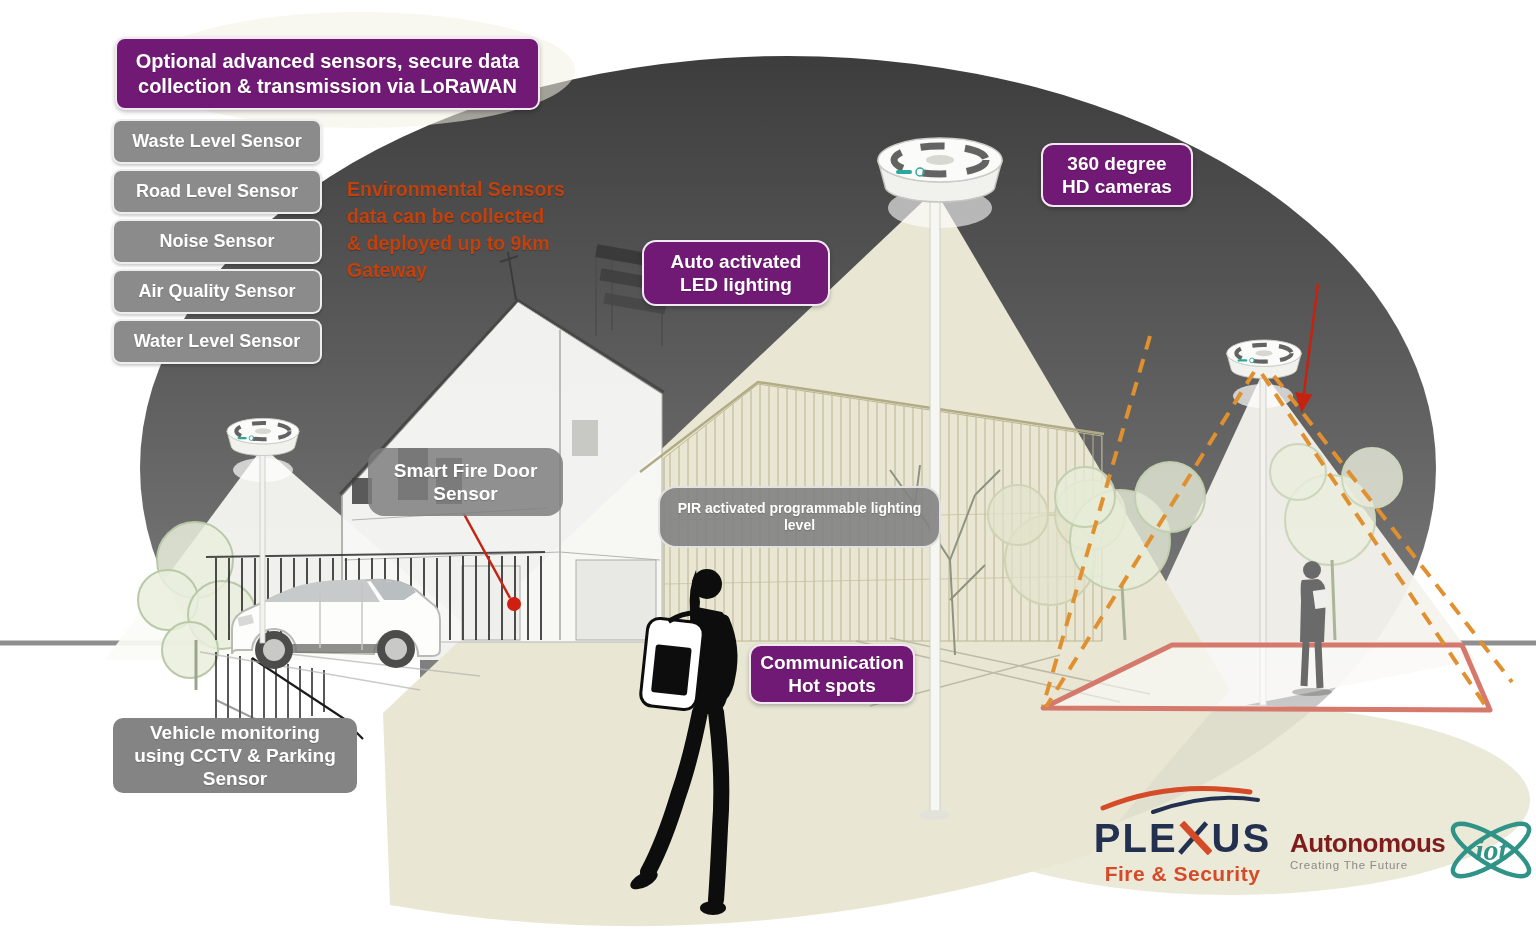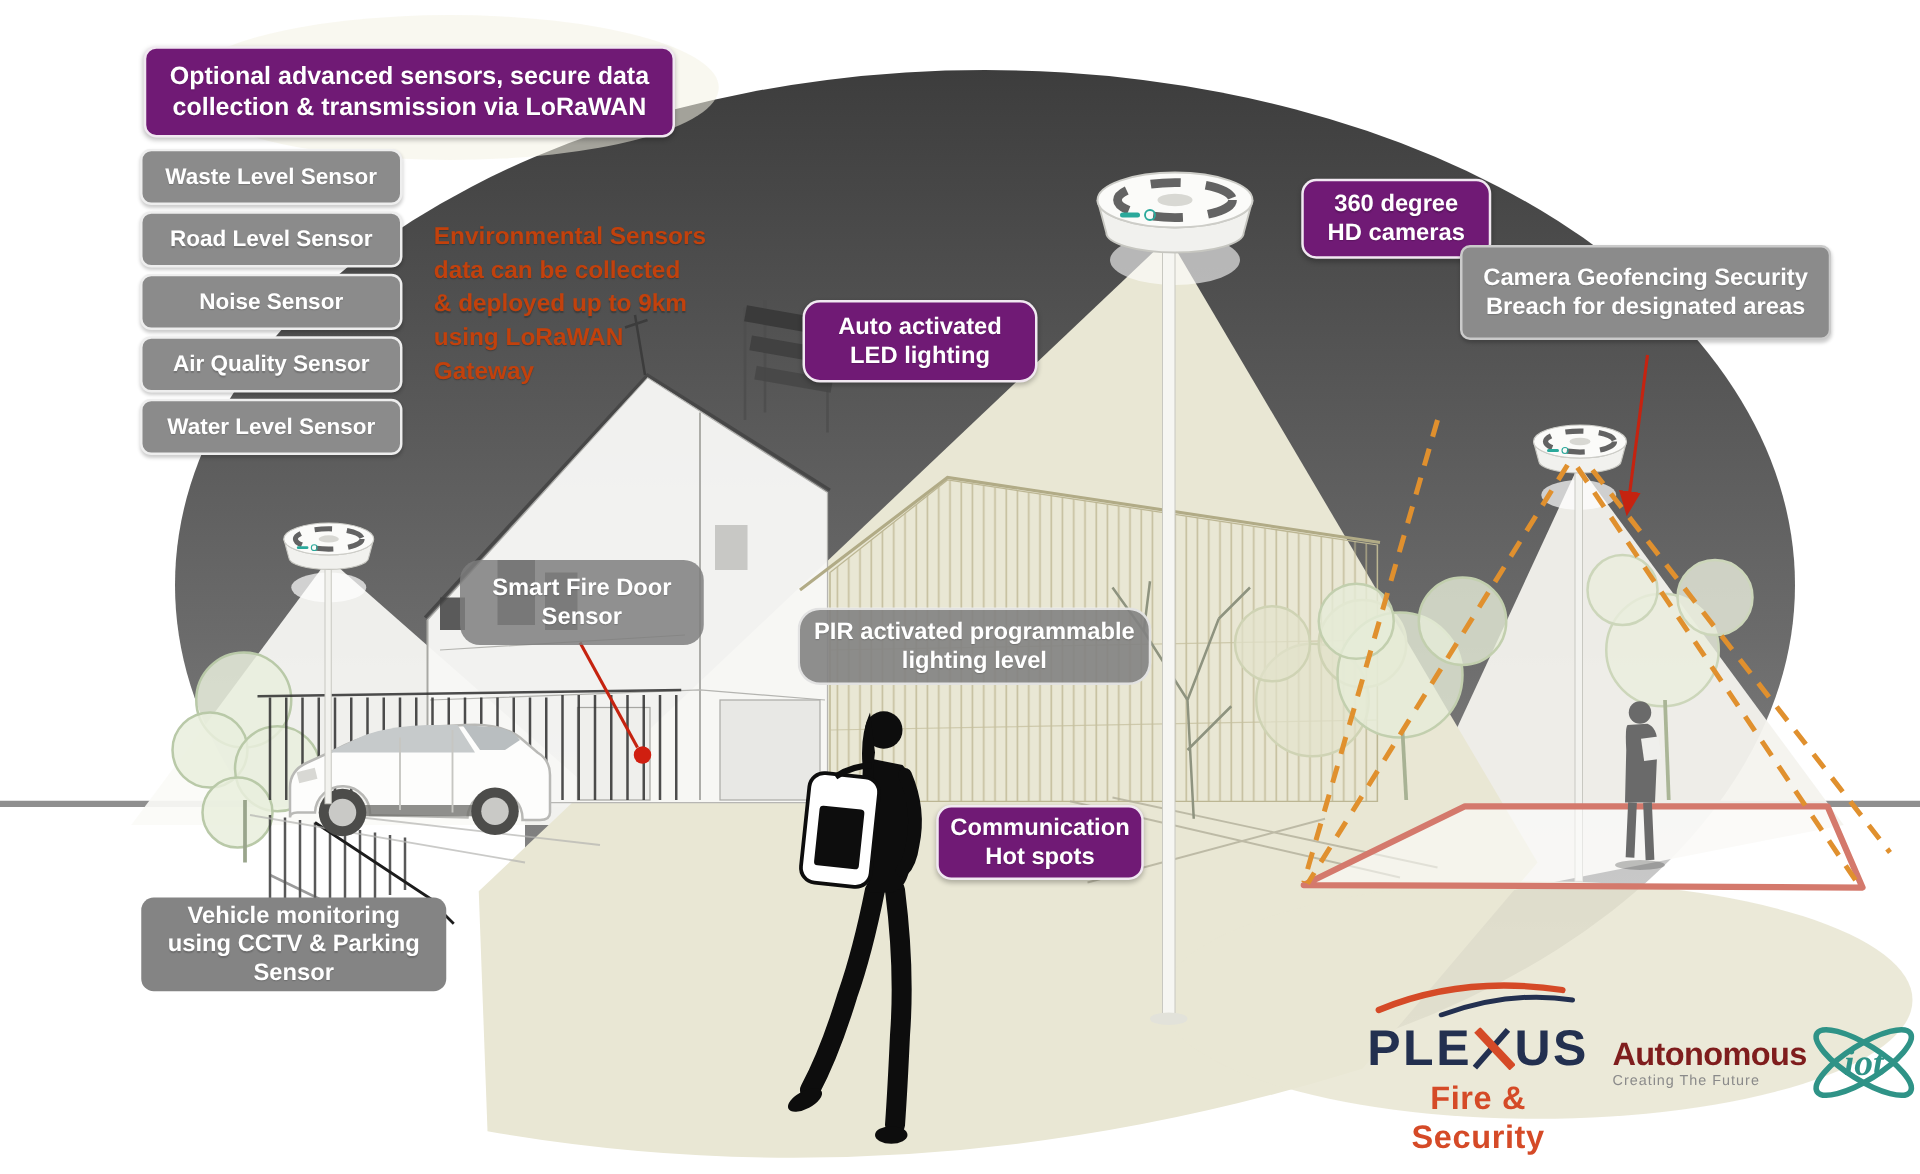--- a/index.html
+++ b/index.html
@@ -16,30 +16,30 @@
   .banner{left:115px;top:37px;width:425px;height:73px;font-size:20px;border-radius:10px;}
   .sensor{left:112px;width:210px;height:45px;font-size:18px;}
   .env-note{position:absolute;left:347px;top:176px;width:230px;color:#c2410c;font-weight:700;
             font-size:19.5px;line-height:27px;text-align:left;text-shadow:0 1px 1px rgba(0,0,0,.25);}
   .auto-led{left:642px;top:240px;width:188px;height:66px;font-size:19px;border-radius:14px;}
   .cameras{left:1041px;top:143px;width:152px;height:64px;font-size:19px;}
   .geofencing{left:1168px;top:196px;width:297px;height:76px;font-size:19px;border-radius:8px;
               border:2px solid rgba(255,255,255,.55);}
   .fire-door{left:368px;top:448px;width:195px;height:68px;font-size:19px;
              background:rgba(125,125,125,.84);border:none;border-radius:16px;}
-  .pir{left:638px;top:486px;width:283px;height:62px;font-size:19px;
+  .pir{left:658px;top:486px;width:283px;height:62px;font-size:14px;
        background:rgba(130,130,130,.9);border:2px solid rgba(255,255,255,.75);border-radius:18px;}
   .hotspots{left:749px;top:644px;width:166px;height:60px;font-size:19px;}
   .vehicle{left:113px;top:718px;width:244px;height:75px;font-size:19px;background:#848484;
            border:none;border-radius:10px;}
   
   .plexus{position:absolute;left:1090px;top:778px;width:185px;text-align:center;}
   .plexus-name{display:flex;align-items:center;justify-content:center;color:#233050;
                font-weight:700;font-size:40px;letter-spacing:2px;line-height:1;}
-  .plexus-tag{color:#D54A27;font-weight:700;font-size:26px;margin-top:4px;letter-spacing:.5px;}
+  .plexus-tag{color:#D54A27;font-weight:700;font-size:21px;margin-top:4px;letter-spacing:.5px;}
   .autonomous{position:absolute;left:1290px;top:812px;}
   .auto-row{display:flex;align-items:center;}
   .auto-name{color:#7f1d1d;font-weight:700;font-size:26px;letter-spacing:-.5px;line-height:1;}
   .auto-tag{color:#8a8a8a;font-size:11.5px;letter-spacing:.8px;margin-top:3px;}
 </style>
 </head>
 <body>
 
 <div class="stage">
 
@@ -226,27 +226,25 @@
   <div class="lbl gray sensor" style="top:119px;">Waste Level Sensor</div>
   <div class="lbl gray sensor" style="top:169px;">Road Level Sensor</div>
   <div class="lbl gray sensor" style="top:219px;">Noise Sensor</div>
   <div class="lbl gray sensor" style="top:269px;">Air Quality Sensor</div>
   <div class="lbl gray sensor" style="top:319px;">Water Level Sensor</div>
 
   <div class="env-note">
     <div>Environmental Sensors</div>
     <div>data can be collected</div>
     <div>&amp; deployed up to 9km</div>
-    <div>using LoRaWAN</div>
     <div>Gateway</div>
   </div>
 
   <div class="lbl teal auto-led">Auto activated LED lighting</div>
   <div class="lbl teal cameras">360 degree HD cameras</div>
-  <div class="lbl gray geofencing">Camera Geofencing Security Breach for designated areas</div>
   <div class="lbl fire-door">Smart Fire Door Sensor</div>
   <div class="lbl pir">PIR activated programmable lighting level</div>
   <div class="lbl teal hotspots">Communication Hot spots</div>
   <div class="lbl vehicle">Vehicle monitoring using CCTV &amp;  Parking Sensor</div>
 
   <div class="plexus">
     <svg width="175" height="36" viewBox="0 0 175 36">
       <path d="M8,30 Q75,2 155,14" stroke="#D54A27" stroke-width="5" fill="none" stroke-linecap="round"></path>
       <path d="M58,34 Q113,14 163,22" stroke="#233050" stroke-width="4" fill="none" stroke-linecap="round"></path>
     </svg>

